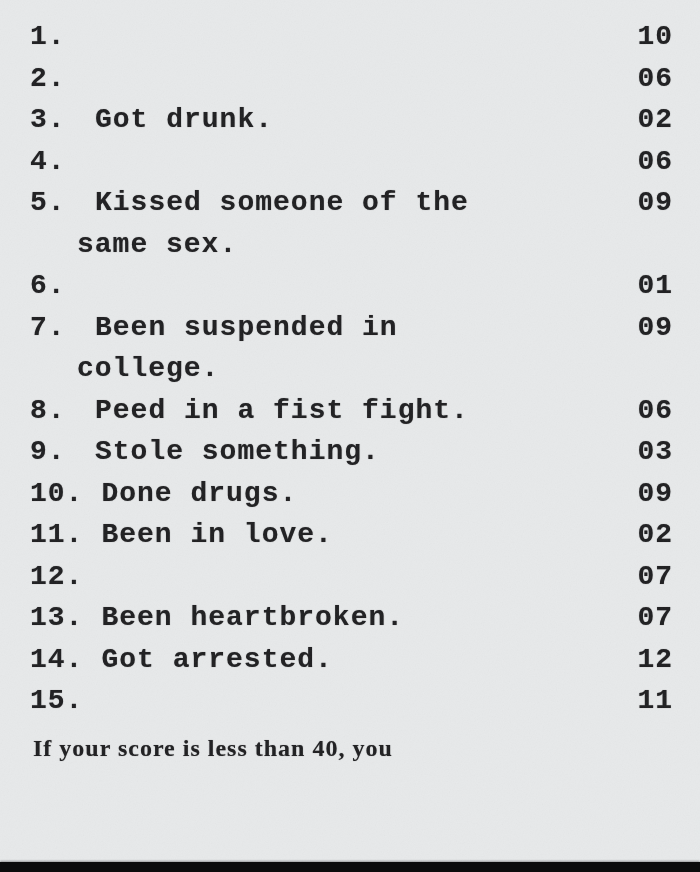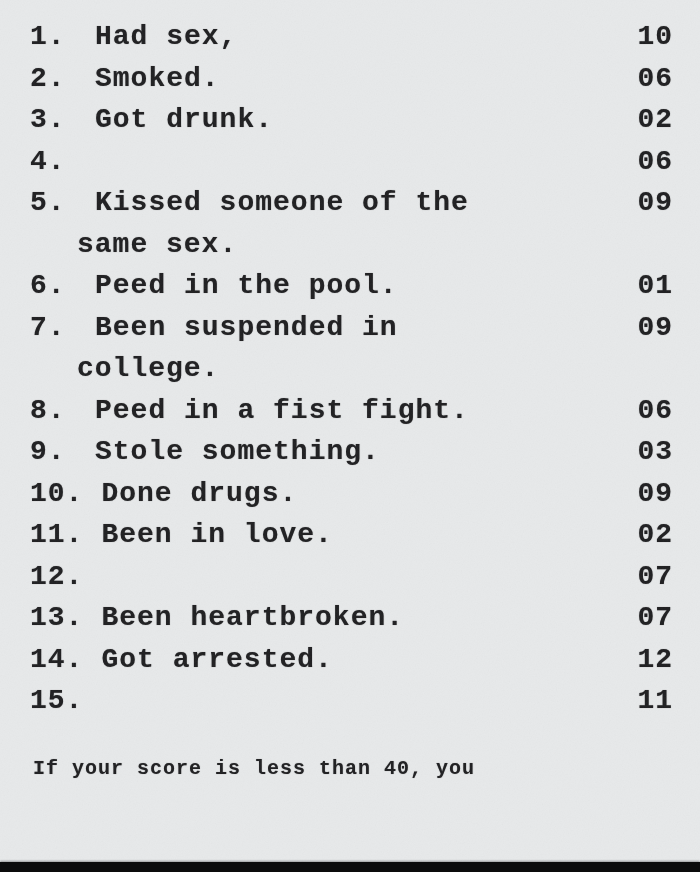--- a/index.html
+++ b/index.html
@@ -32,25 +32,26 @@
     flex: 0 0 448px;
     max-width: 448px;
     text-indent: 18px;
   }
   .score {
     margin-left: auto;
     flex: 0 0 46px;
     text-align: right;
   }
   .footer {
-    margin: 26px 27px 0 33px;
-    font-size: 20px;
+    margin: 6px 27px 0 33px;
+    font-size: 24px;
     line-height: 41.5px;
     letter-spacing: 1px;
     text-shadow: 0 0 1px rgba(30,30,32,0.45);
+    font-family: Liberation Serif, serif;
   }
   .bottom-bar {
     position: absolute;
     left: 0;
     bottom: 0;
     width: 100%;
     height: 10px;
     background: #0c0c0c;
     box-shadow: 0 -1px 2px rgba(0,0,0,0.35);
   }
@@ -63,27 +64,25 @@
   }
 </style>
 </head>
 <body>
 
 <div class="page">
 
   <div class="list" id="list">
     <div class="row">
       <span class="num">1.</span>
-      <span class="text">Had sex,</span>
       <span class="score">10</span>
     </div>
 
     <div class="row">
       <span class="num">2.</span>
-      <span class="text">Smoked.</span>
       <span class="score">06</span>
     </div>
 
     <div class="row">
       <span class="num">3.</span>
       <span class="text">Got drunk.</span>
       <span class="score">02</span>
     </div>
 
     <div class="row">
@@ -92,21 +91,20 @@
     </div>
 
     <div class="row">
       <span class="num">5.</span>
       <span class="text">Kissed someone of the same sex.</span>
       <span class="score">09</span>
     </div>
 
     <div class="row">
       <span class="num">6.</span>
-      <span class="text">Peed in the pool.</span>
       <span class="score">01</span>
     </div>
 
     <div class="row">
       <span class="num">7.</span>
       <span class="text">Been suspended in college.</span>
       <span class="score">09</span>
     </div>
 
     <div class="row">

